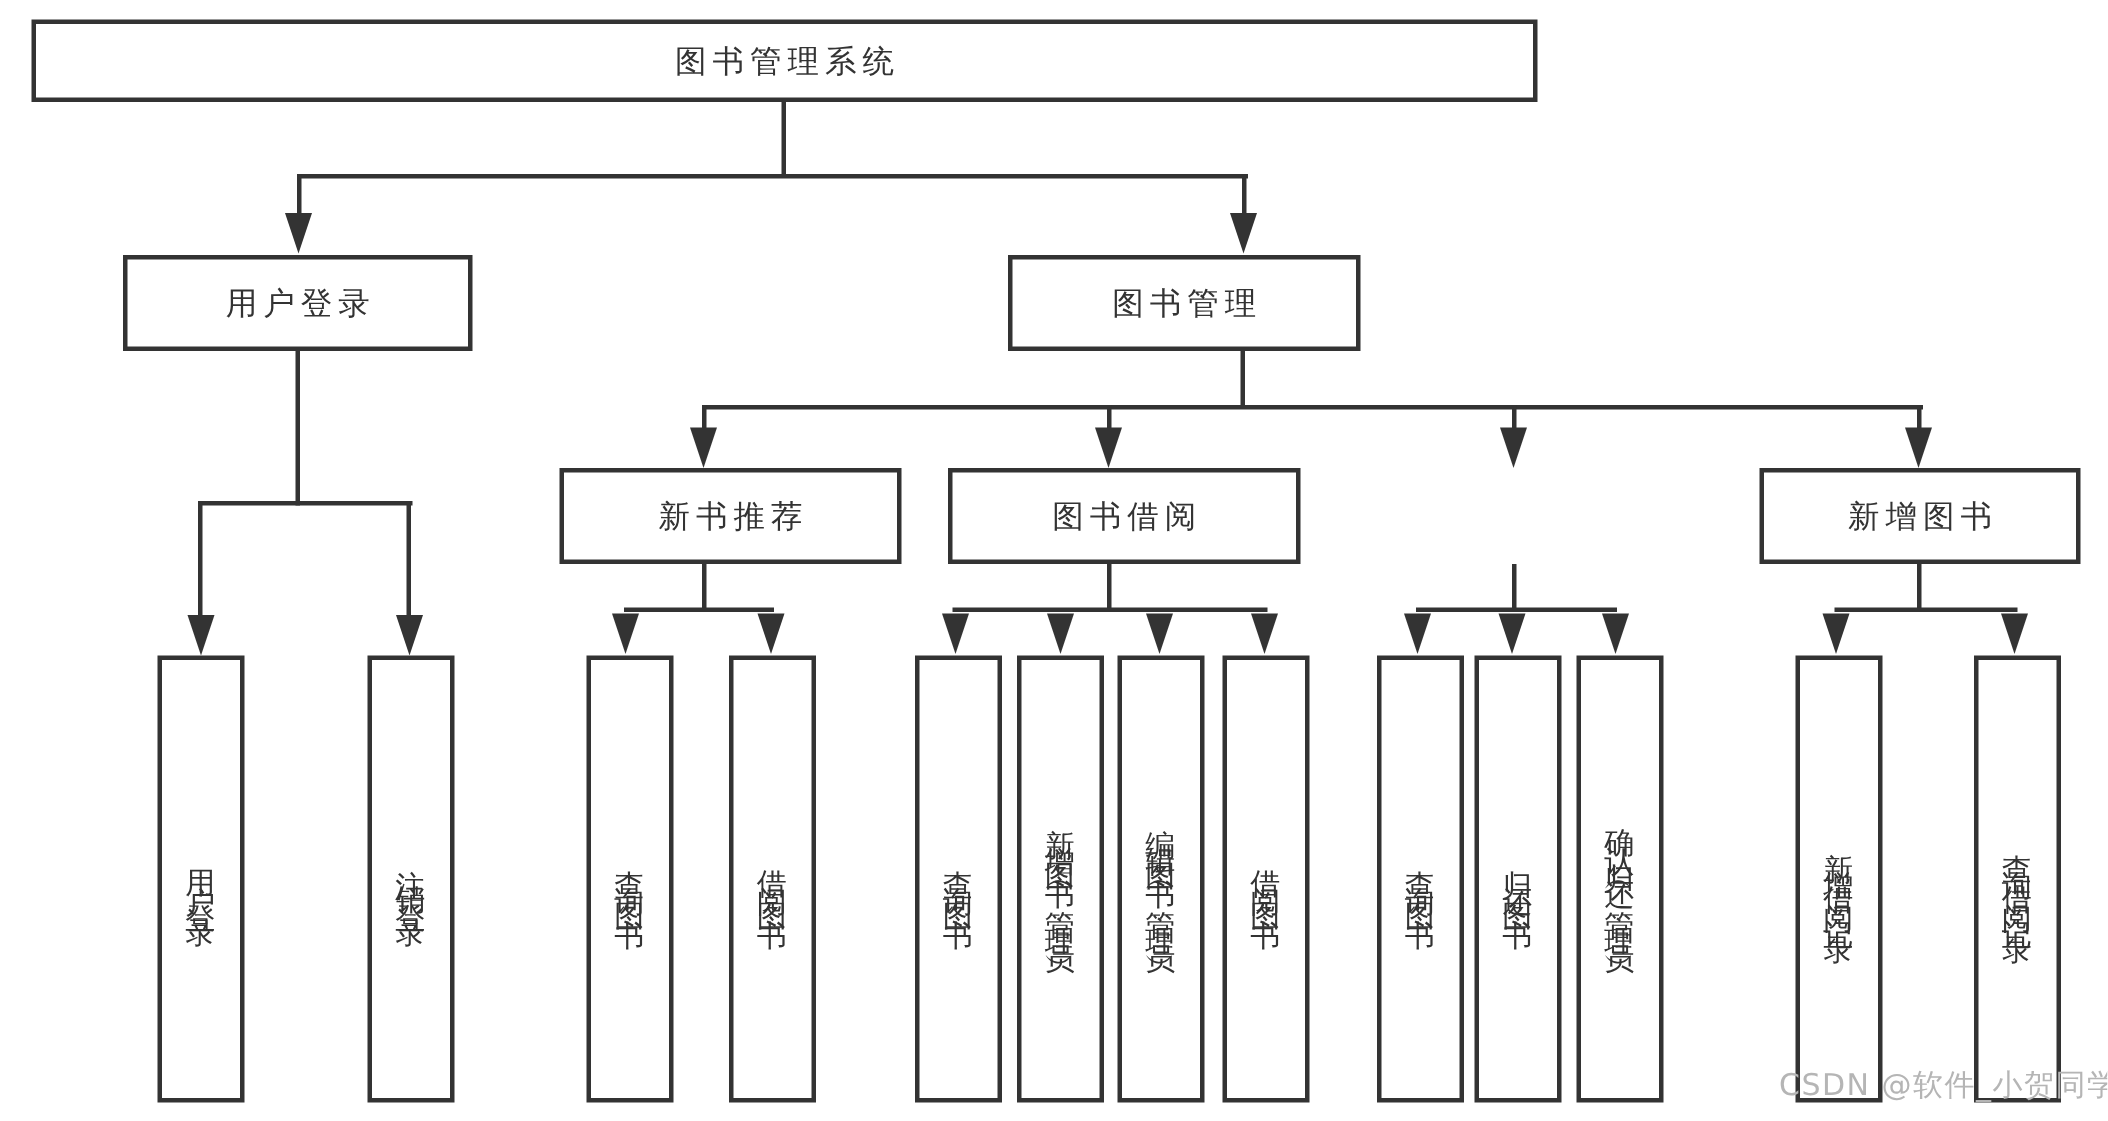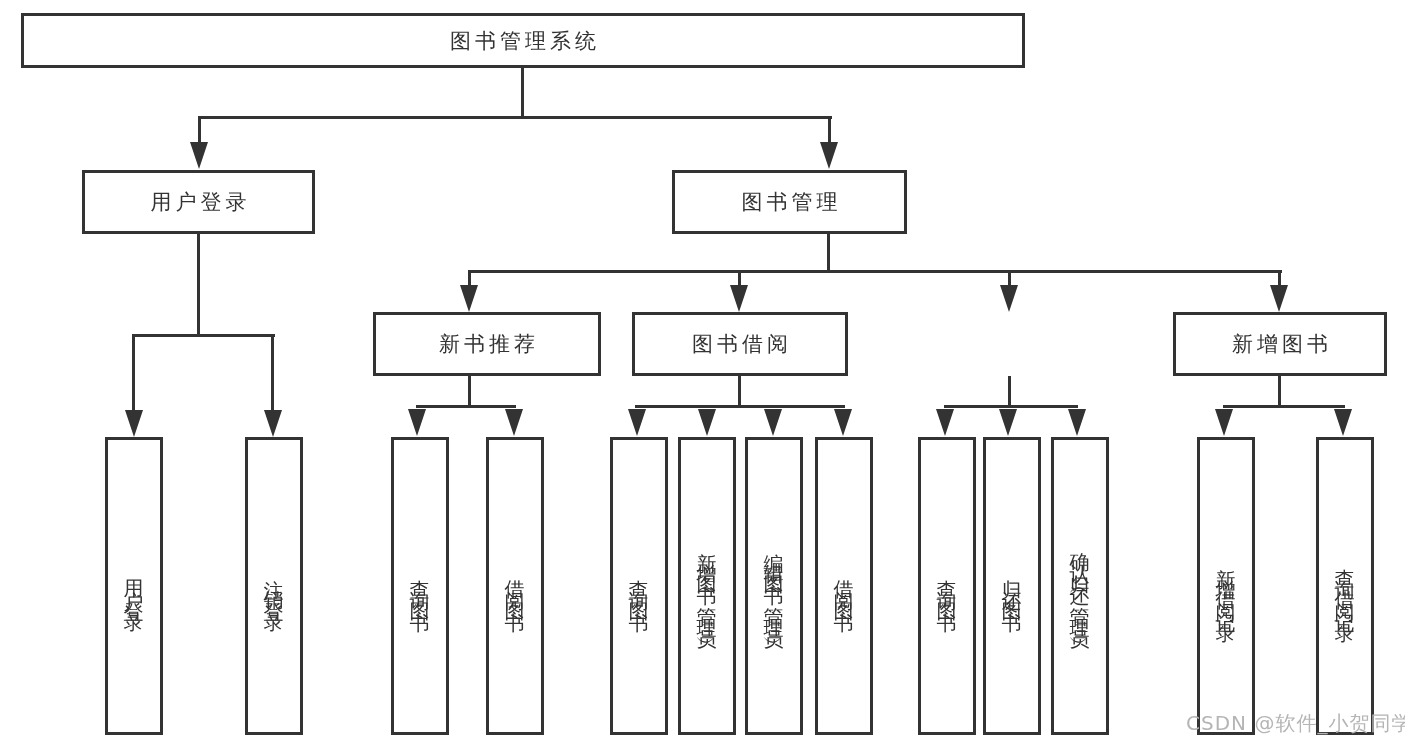--- a/index.html
+++ b/index.html
@@ -103,21 +103,21 @@
   <div class="vl" style="left:738px; top:270px; height:16px;"></div>
   <div class="ah" style="left:730px; top:285px;"></div>
   <div class="vl" style="left:1008px; top:270px; height:16px;"></div>
   <div class="ah" style="left:1000px; top:285px;"></div>
   <div class="vl" style="left:1278px; top:270px; height:16px;"></div>
   <div class="ah" style="left:1270px; top:285px;"></div>
 
   <div class="hbox" style="left:373px; top:312px; width:228px; height:64px;">
     <span>新书推荐</span>
   </div>
-  <div class="hbox" style="left:632px; top:312px; width:216px; height:64px;">
+  <div class="hbox" style="left:632px; top:312px; width:235px; height:64px;">
     <span>图书借阅</span>
   </div>
   <div class="hbox" style="left:1173px; top:312px; width:214px; height:64px;">
     <span>新增图书</span>
   </div>
 
   <div class="vl" style="left:468px; top:376px; height:31px;"></div>
   <div class="hl" style="left:416px; top:405px; width:100px;"></div>
   <div class="ah" style="left:408px; top:409px;"></div>
   <div class="ah" style="left:505px; top:409px;"></div>

